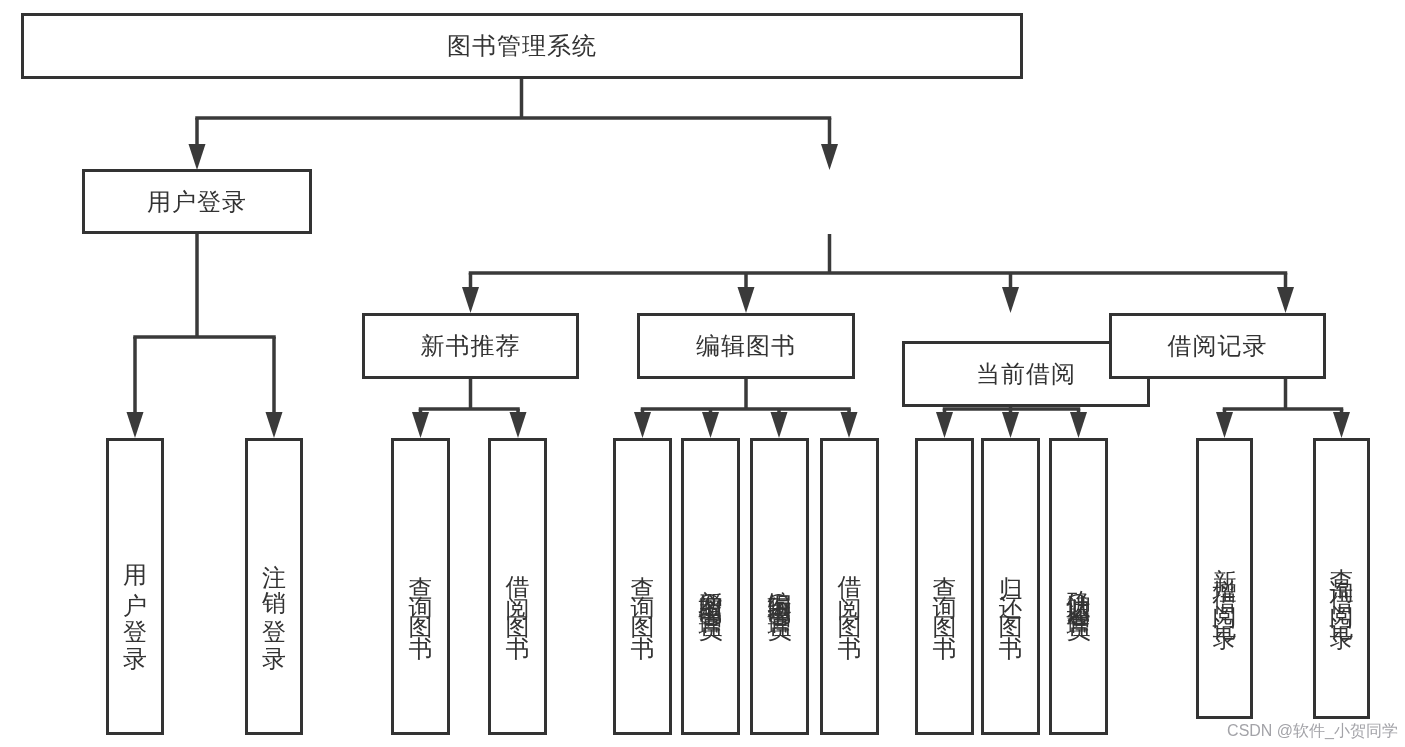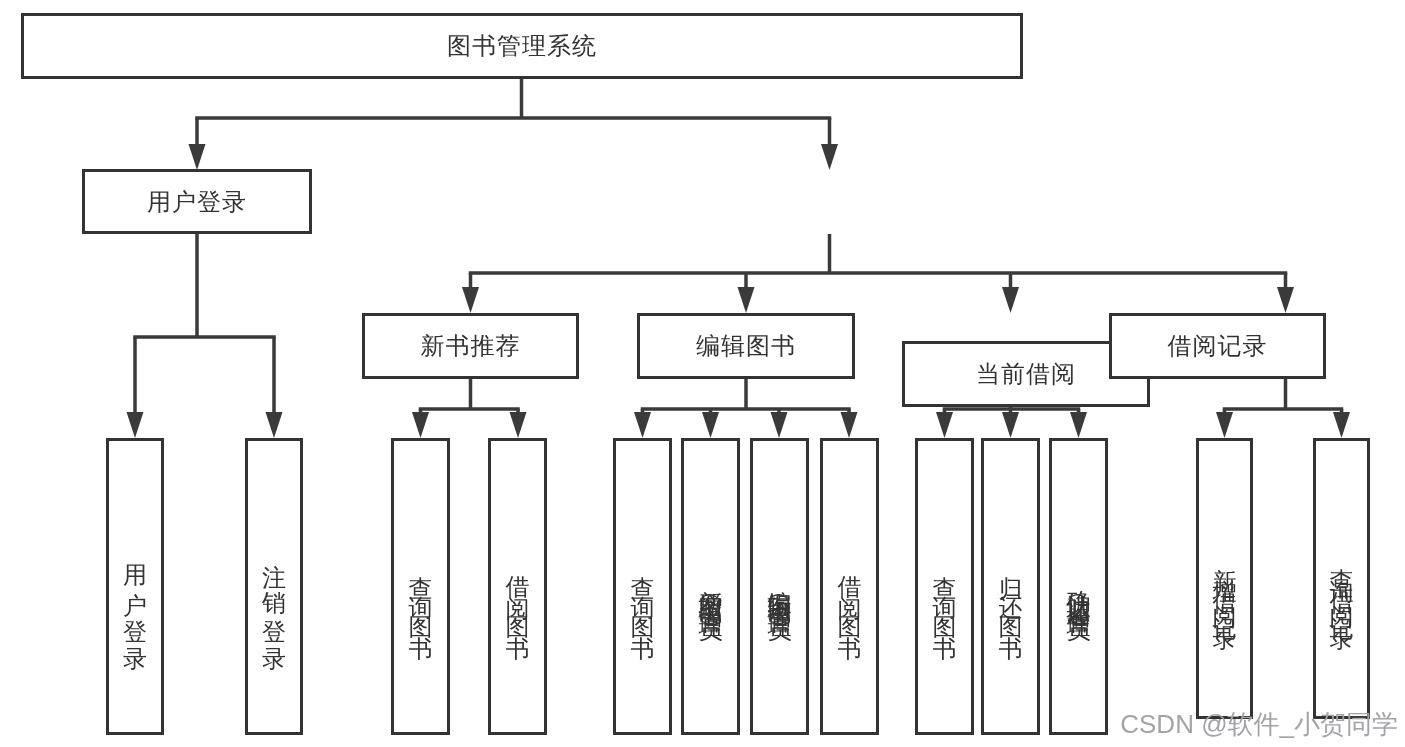--- a/index.html
+++ b/index.html
@@ -42,21 +42,21 @@
     white-space: nowrap;
   }
   .sp28 { letter-spacing: 28px; transform: translateY(14px); }
   .sp20 { letter-spacing: 20px; transform: translateY(10px); }
   .sp12 { letter-spacing: 12px; transform: translateY(6px); }
   .sp4  { letter-spacing: 4px;  transform: translateY(2px); }
   .watermark {
     position: absolute;
     right: 7px;
     bottom: 5px;
-    font-size: 26px;
+    font-size: 16px;
     color: #a3a3a8;
     z-index: 2;
     white-space: nowrap;
     margin-top: 28px;
   }
 </style>
 </head>
 <body>
 
 <div class="canvas">

